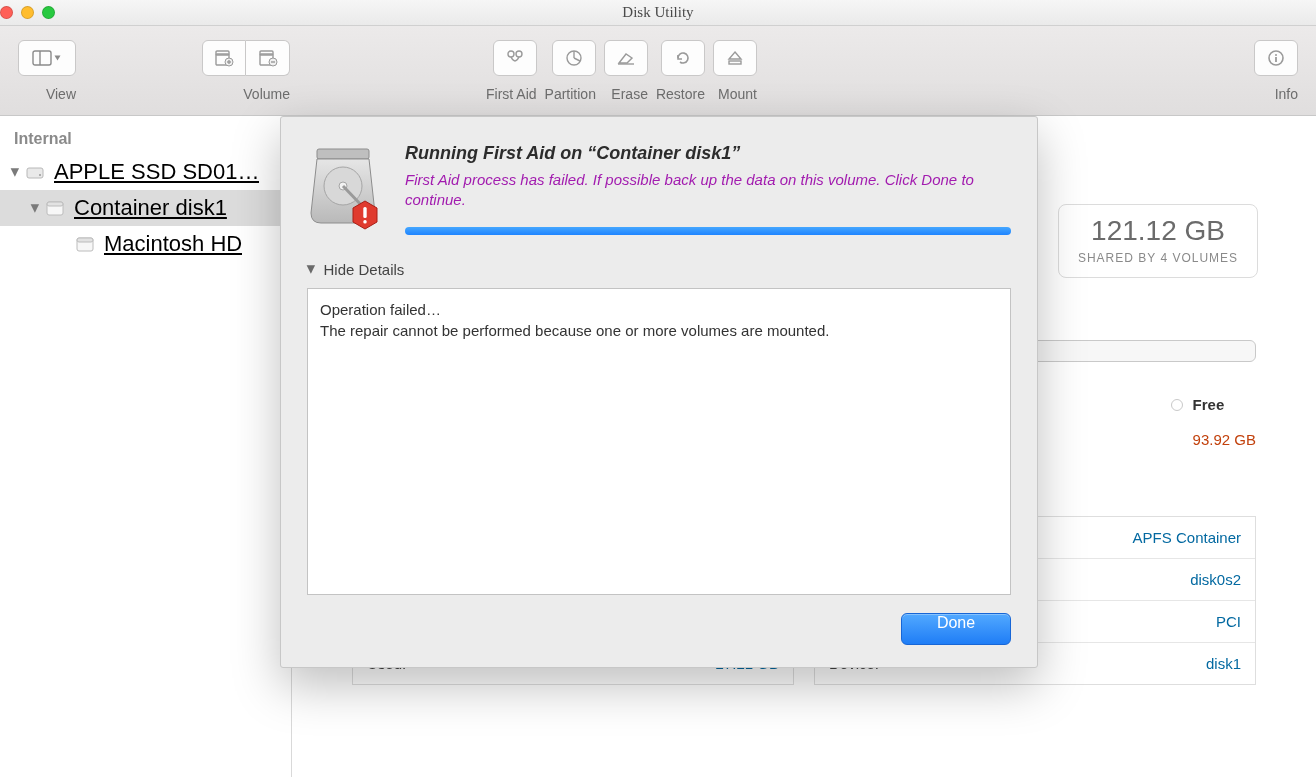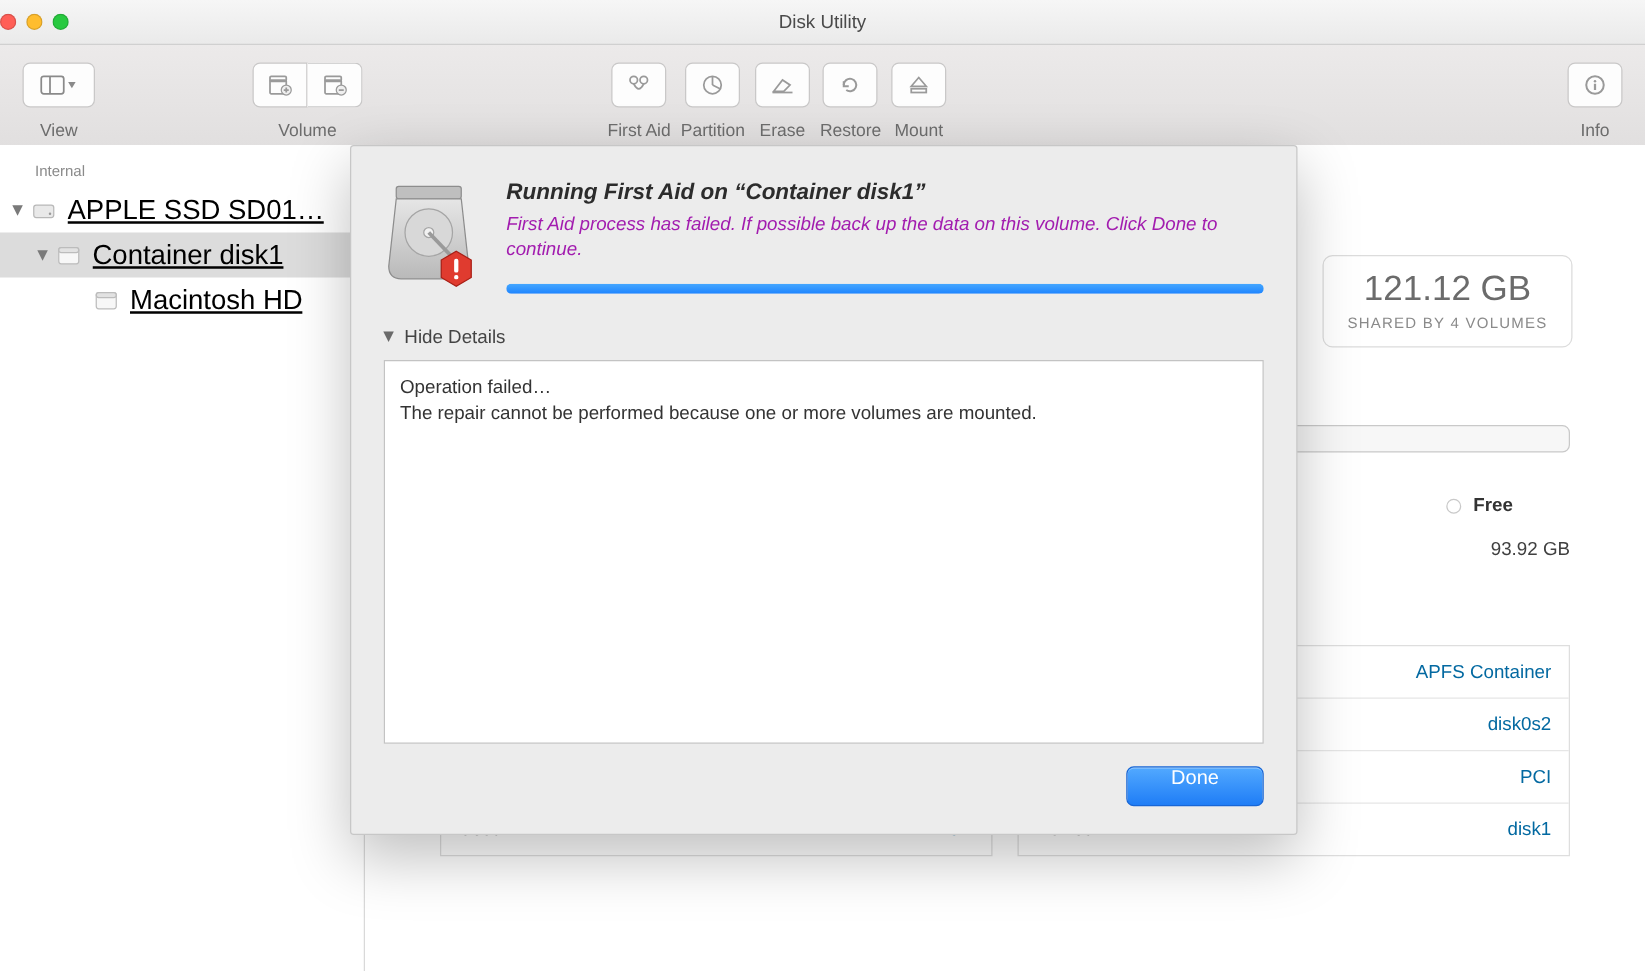--- a/index.html
+++ b/index.html
@@ -8,44 +8,45 @@
     font-size: 13px;
     color: #333;
     background: #ececec;
     width: 1316px;
     height: 777px;
     overflow: hidden;
     position: relative;
   }
   
   .titlebar {
-    height: 36px;
+    height: 26px;
     background: linear-gradient(#f6f6f6,#eaeaea);
     display: flex;
     align-items: center;
     border-bottom: 1px solid #d0d0d0;
     position: relative;
+    font-family: Liberation Serif, serif;
   }
   .traffic { display:flex; gap:8px; }
   .dot { width:13px; height:13px; border-radius:50%; border:0.5px solid rgba(0,0,0,.15);}
   .dot.red{background:#ff5f57}
   .dot.yel{background:#ffbd2e}
   .dot.grn{background:#28c940}
   .titlebar .title { position:absolute; left:0; right:0; text-align:center; font-size:15px; color:#4a4a4a; }
   
   .toolbar {
     height: 90px;
     background: linear-gradient(#eceaea,#e0dede);
     border-bottom:1px solid #c8c8c8;
     display:flex;
     align-items:flex-start;
     padding: 14px 18px 0;
     gap: 8px;
   }
-  .toolgroup { display:flex; flex-direction:column; align-items:center; }
+  .toolgroup { display:flex; flex-direction:column; align-items:flex-end; }
   .toolgroup .btnrow { display:flex; }
   .toolbtn {
     width:44px; height:36px;
     background:#fdfdfd;
     border:1px solid #c9c8c8;
     display:flex; align-items:center; justify-content:center;
     color:#7a7a7a;
   }
   .toolbtn:first-child{ border-top-left-radius:6px; border-bottom-left-radius:6px;}
   .toolbtn:last-child{  border-top-right-radius:6px; border-bottom-right-radius:6px;}
@@ -53,21 +54,21 @@
   .toolbtn.single{ border-radius:6px;}
   .toolgroup .lbl { font-size:14px; color:#6d6d6d; margin-top:10px;}
   .spacer{ flex:1;}
   
   .main { position:absolute; top:116px; left:0; right:0; bottom:0; display:flex; background:#fff;}
   .sidebar {
     width:292px; border-right:1px solid #d9d9d9; background:#fff;
     padding-top:10px;
     font-size:15px;
   }
-  .sb-head { font-size:12px; color:#8a8a8a; padding:4px 28px 6px;}
+  .sb-head { font-size:16px; color:#8a8a8a; padding:4px 14px 6px;font-weight:bold;}
   .sb-row { display:flex; align-items:center; height:36px; padding-right:8px; cursor:default;}
   .sb-row .tri { width:10px; text-align:center; color:#7a7a7a; font-size:11px; transform:rotate(90deg); margin-right:4px;}
   .sb-row .icon { width:22px; height:22px; margin-right:8px; display:flex; align-items:center; justify-content:center;}
   .sb-row .txt { white-space:nowrap; overflow:hidden; text-overflow:ellipsis; font-size:22px; color:#000000;text-decoration:underline;}
   .sb-row.lvl0{ padding-left:10px;}
   .sb-row.lvl1{ padding-left:30px;}
   .sb-row.lvl2{ padding-left:74px;}
   .sb-row.sel{ background:#dcdcdc;}
   .disk-ico svg, .vol-ico svg { display:block;}
   
@@ -84,21 +85,21 @@
     height:22px; border:1px solid #c9c9c9; border-radius:6px; overflow:hidden;
     background:#f7f7f7;
   }
   .legend{
     position:absolute; right:60px; top:280px;
     display:flex; flex-direction:column; gap:18px;
   }
   .legend .row{ display:flex; align-items:center; gap:10px;}
   .legend .sw{ width:12px;height:12px;border-radius:50%; background:#fff; border:1px solid #c9c9c9;}
   .legend .t1{ font-weight:600; font-size:15px;}
-  .legend .t2{ font-size:15px; color:#404040; margin-left:36px;}
+  .legend .t2{ font-size:15px; color:#c2410c; margin-left:22px;}
   
   .details {
     position:absolute; left:60px; right:60px; top:400px;
     display:flex; gap:20px;
   }
   .details .col{ flex:1; border:1px solid #dedede;}
   .details .drow{ display:flex; justify-content:space-between; padding:12px 14px; font-size:15px;}
   .details .drow + .drow{ border-top:1px solid #e6e6e6;}
   .details .k{ color:#444;}
   .details .v{ color:#0369a1;}

